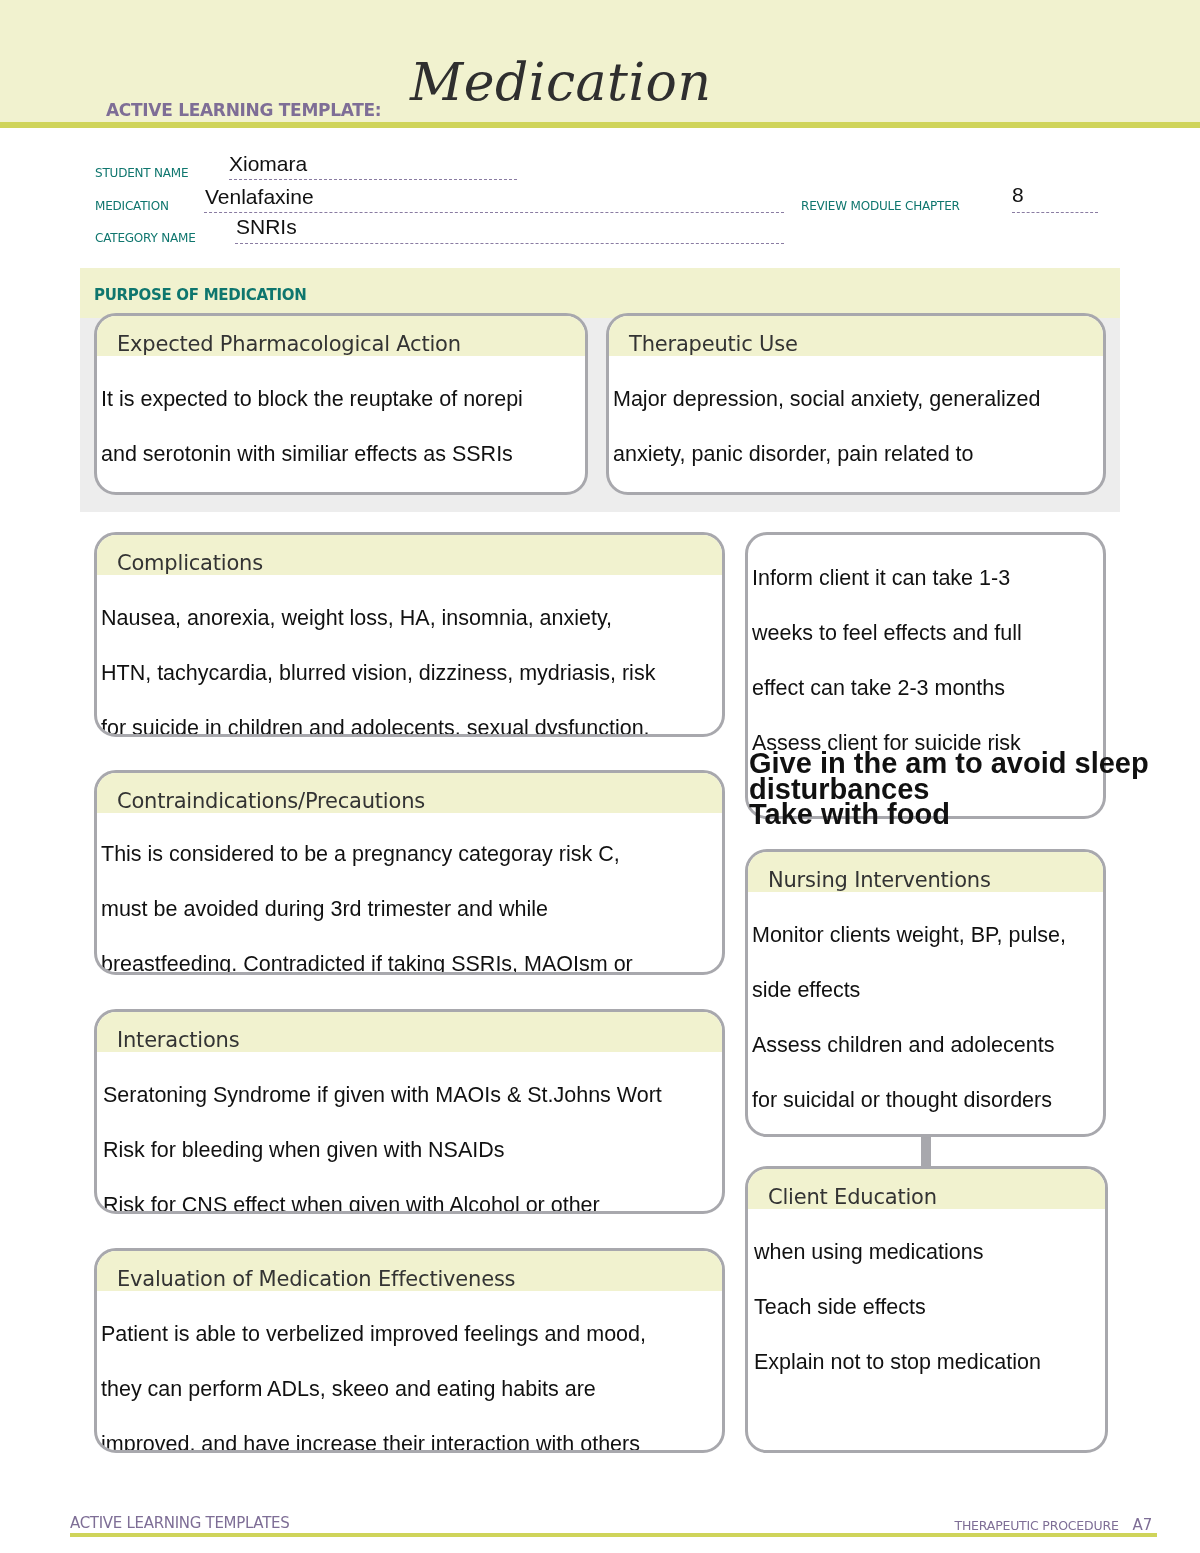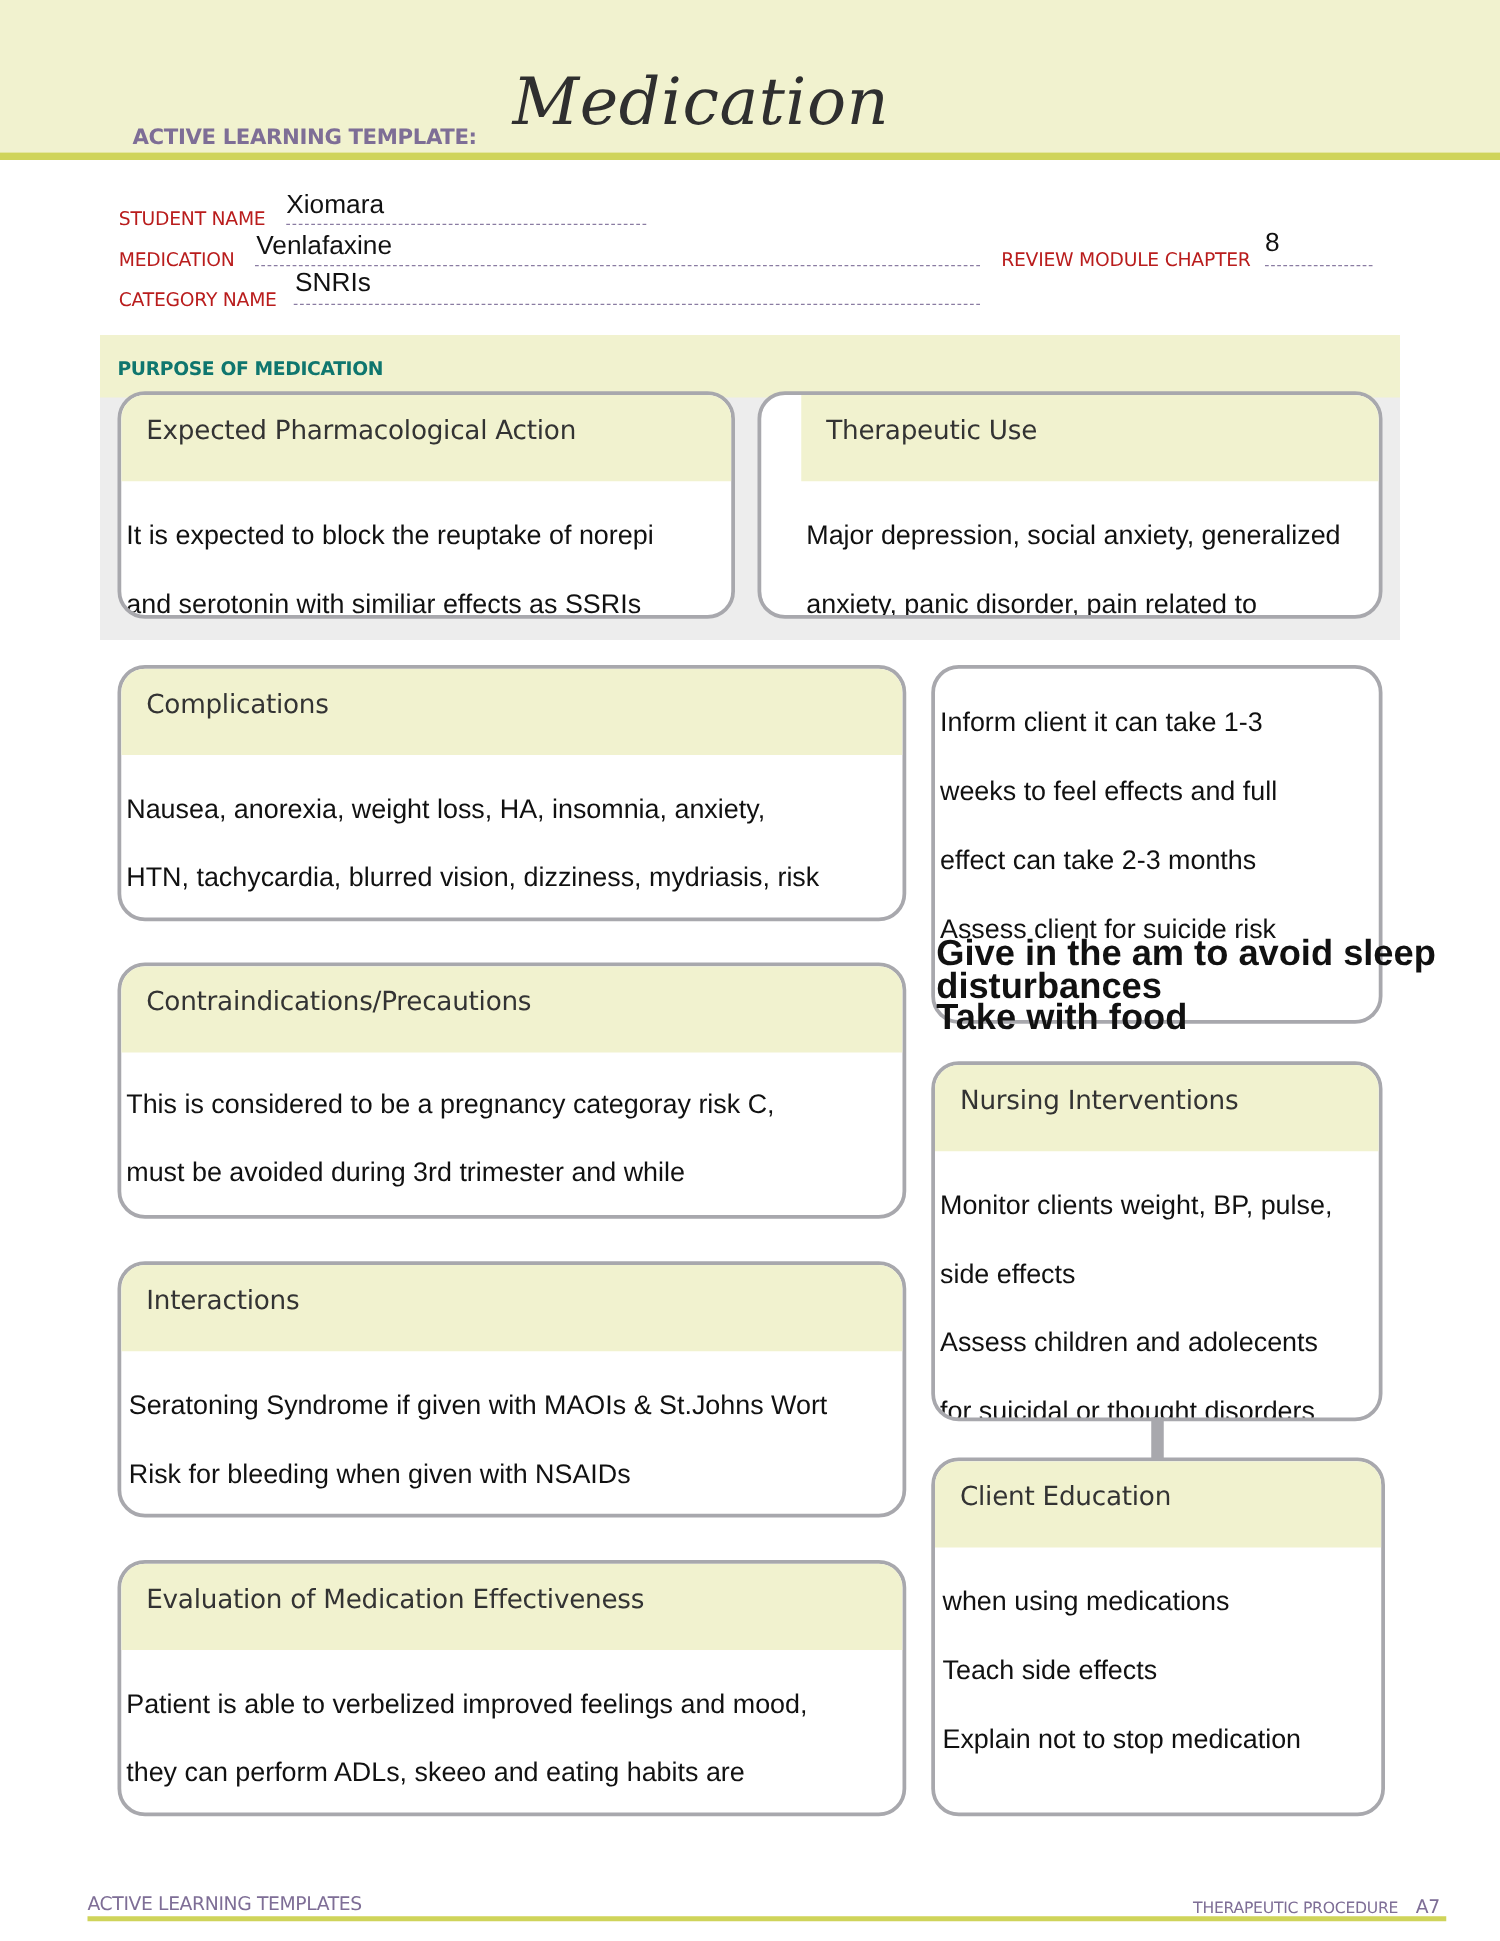--- a/index.html
+++ b/index.html
@@ -2,30 +2,30 @@
 <html><head>
 <meta charset="utf-8">
 <style>
   * { box-sizing: border-box; margin: 0; padding: 0; }
   body { width: 1200px; height: 1553px; background: #ffffff; position: relative; overflow: hidden; font-family: "Liberation Sans", sans-serif; }
   .header-band { position: absolute; left: 0; top: 0; width: 1200px; height: 122px; background: #f1f2cf; }
   .header-rule { position: absolute; left: 0; top: 122px; width: 1200px; height: 6px; background: #cfd45a; }
   .header-label { position: absolute; left: 106px; top: 100px; font-family: "DejaVu Sans", sans-serif; font-weight: bold; font-size: 17px; color: #7e6e96; letter-spacing: -0.3px; }
   .header-title { position: absolute; left: 410px; top: 52px; font-family: "DejaVu Serif", serif; font-style: italic; font-size: 52px; color: #2f2f2f; letter-spacing: 0.5px; }
 
-  .field-label { position: absolute; font-family: "DejaVu Sans", sans-serif; font-size: 15px; color: #b91c1c; letter-spacing: -0.2px; }
+  .field-label { position: absolute; font-family: "DejaVu Sans", sans-serif; font-size: 12px; color: #0f766e; letter-spacing: -0.2px; }
   .field-line { position: absolute; border-bottom: 1.5px dashed #8a7ca2; height: 1px; }
   .field-value { position: absolute; font-family: "Liberation Sans", sans-serif; font-size: 21px; color: #111; }
 
   .purpose-band { position: absolute; left: 80px; top: 268px; width: 1040px; height: 244px; background: #ededed; }
   .purpose-top { position: absolute; left: 80px; top: 268px; width: 1040px; height: 50px; background: #f1f2cf; }
   .purpose-label { position: absolute; left: 94px; top: 286px; font-family: "DejaVu Sans", sans-serif; font-weight: bold; font-size: 15px; color: #0f766e; letter-spacing: -0.3px; }
 
   .card { position: absolute; background: #ffffff; border: 3px solid #a8a8ad; border-radius: 22px; overflow: hidden; }
-  .card-head { height: 69px; background: #f1f2cf; padding: 16px 0 0 20px; font-family: "DejaVu Sans", sans-serif; font-size: 21px; color: #333; letter-spacing: -0.2px; }
+  .card-head { height: 40px; background: #f1f2cf; padding: 16px 0 0 20px; font-family: "DejaVu Sans", sans-serif; font-size: 21px; color: #333; letter-spacing: -0.2px; }
   .card-body { padding: 2px 4px 0 4px; font-family: "Liberation Sans", sans-serif; font-size: 21.5px; line-height: 27.5px; color: #111; white-space: pre-line; }
   .card-body .line { display: block; }
   .connector { position: absolute; left: 921px; top: 1134px; width: 10px; height: 34px; background: #a8a8ad; }
   .overflow-text { position: absolute; font-family: "Liberation Sans", sans-serif; font-size: 29px; line-height: 25.5px; color: #111; font-weight: bold; }
 
   .footer-left { position: absolute; left: 70px; top: 1514px; font-family: "DejaVu Sans", sans-serif; font-size: 15px; color: #7e6e96; letter-spacing: -0.3px; }
   .footer-right { position: absolute; right: 48px; top: 1516px; font-family: "DejaVu Sans", sans-serif; font-size: 12.5px; color: #7e6e96; letter-spacing: -0.2px; }
   .footer-right .page { font-size: 15px; margin-left: 14px; }
   .footer-rule { position: absolute; left: 70px; top: 1533px; width: 1087px; height: 4px; background: #cfd45a; }
 </style>
@@ -58,21 +58,21 @@
 <div class="purpose-label">PURPOSE OF MEDICATION</div>
 
 <div class="card" style="left:94px; top:313px; width:494px; height:182px;">
   <div class="card-head">Expected Pharmacological Action</div>
   <div class="card-body">
     <span class="line">It is expected to block the reuptake of norepi</span>
     <span class="line">and serotonin with similiar effects as SSRIs</span>
   </div>
 </div>
 
-<div class="card" style="left:606px; top:313px; width:500px; height:182px;padding-left:32px;">
+<div class="card" style="left:606px; top:313px; width:500px; height:182px;">
   <div class="card-head">Therapeutic Use</div>
   <div class="card-body">
     <span class="line">Major depression, social anxiety, generalized</span>
     <span class="line">anxiety, panic disorder, pain related to</span>
     
     
   </div>
 </div>
 
 <div class="card" style="left:94px; top:532px; width:631px; height:205px;">

